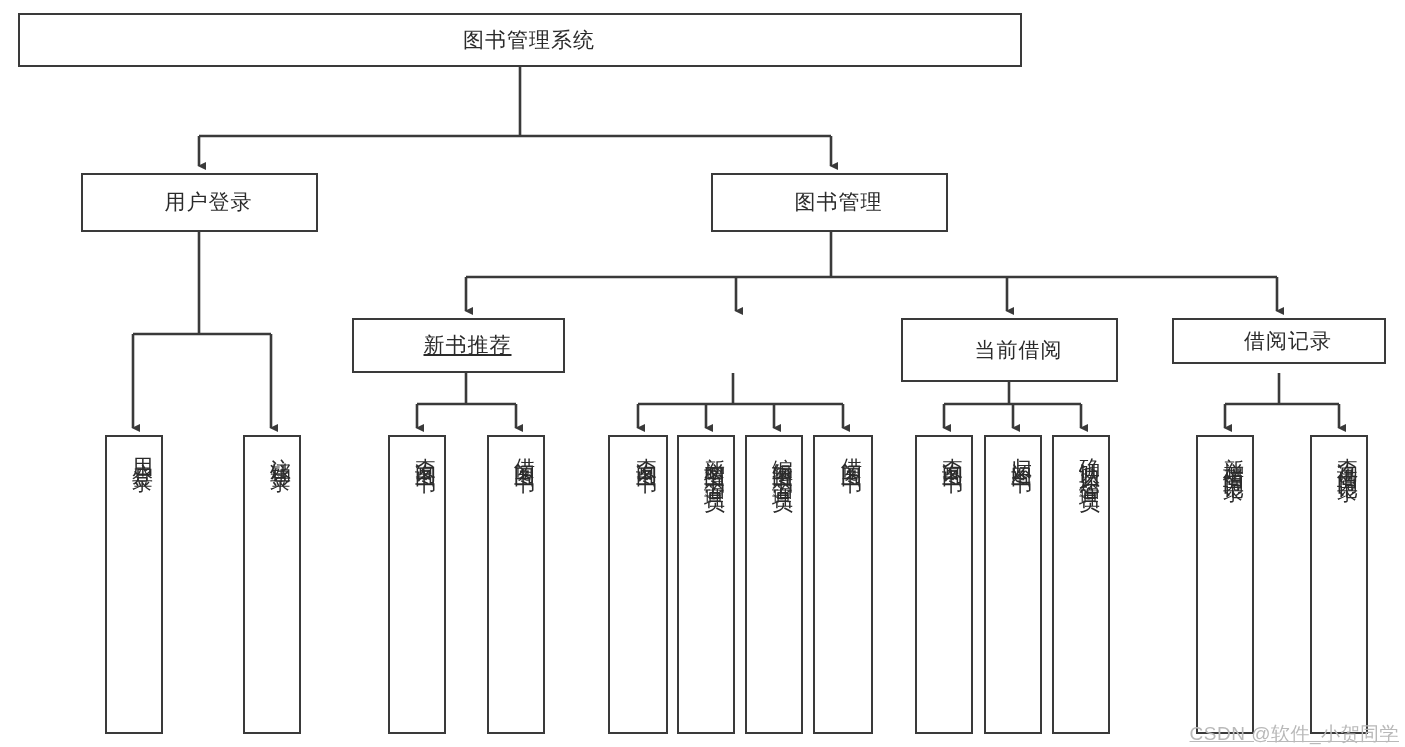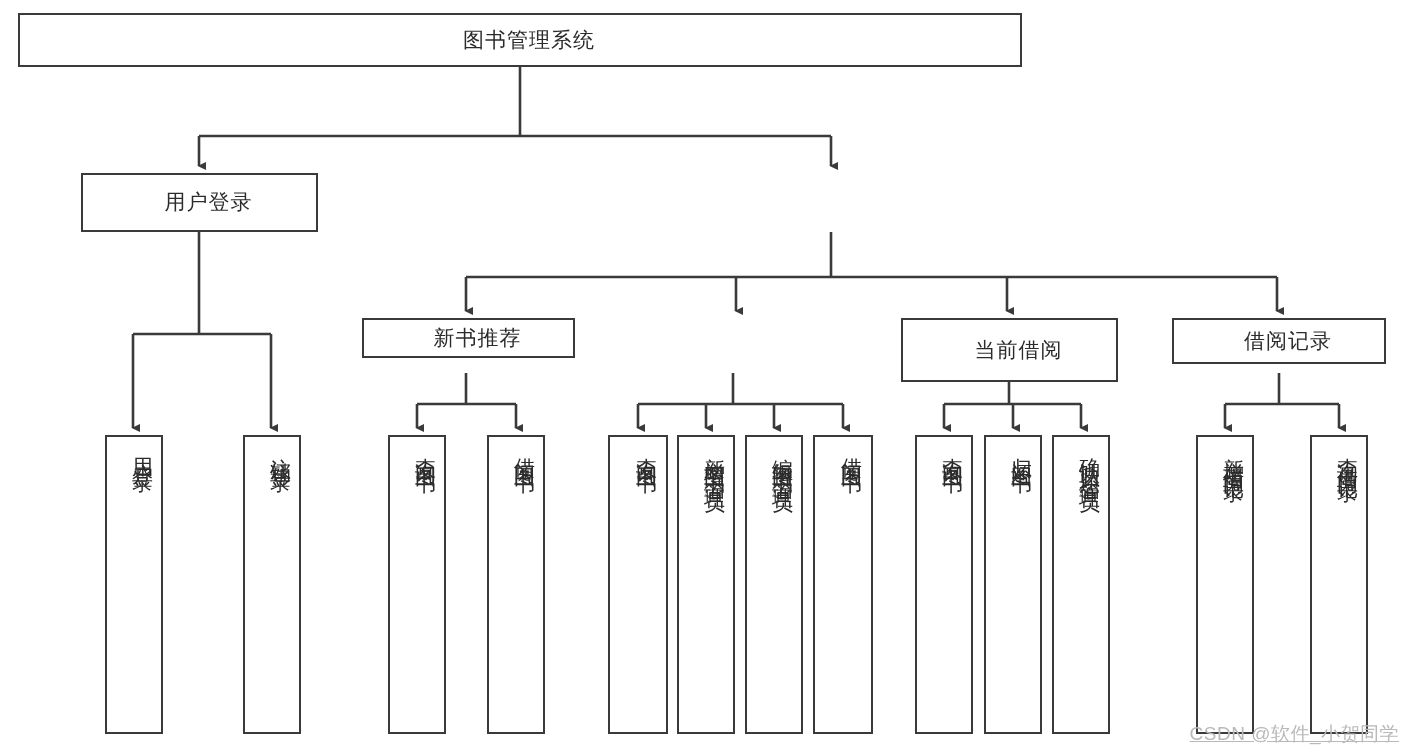--- a/index.html
+++ b/index.html
@@ -130,22 +130,25 @@
     </g>
   </svg>
 
   <div class="node h root" style="left:18px;top:13px;width:1004px;height:54px;">
     <span class="label">图书管理系统</span>
   </div>
 
   <div class="node h" style="left:81px;top:173px;width:237px;height:59px;">
     <span class="label">用户登录</span>
   </div>
-
-  <div class="node h" style="left:362px;top:318px;width:213px;height:40px;">
+  <div class="node h" style="left:711px;top:173px;width:237px;height:59px;">
+    <span class="label">图书管理</span>
+  </div>
+
+  <div class="node h" style="left:352px;top:318px;width:213px;height:55px;text-decoration:underline;">
     <span class="label">新书推荐</span>
   </div>
   <div class="node h" style="left:901px;top:318px;width:217px;height:64px;">
     <span class="label">当前借阅</span>
   </div>
   <div class="node h" style="left:1172px;top:318px;width:214px;height:46px;">
     <span class="label">借阅记录</span>
   </div>
 
   <div class="node v" style="left:105px;top:435px;width:58px;height:299px;">

